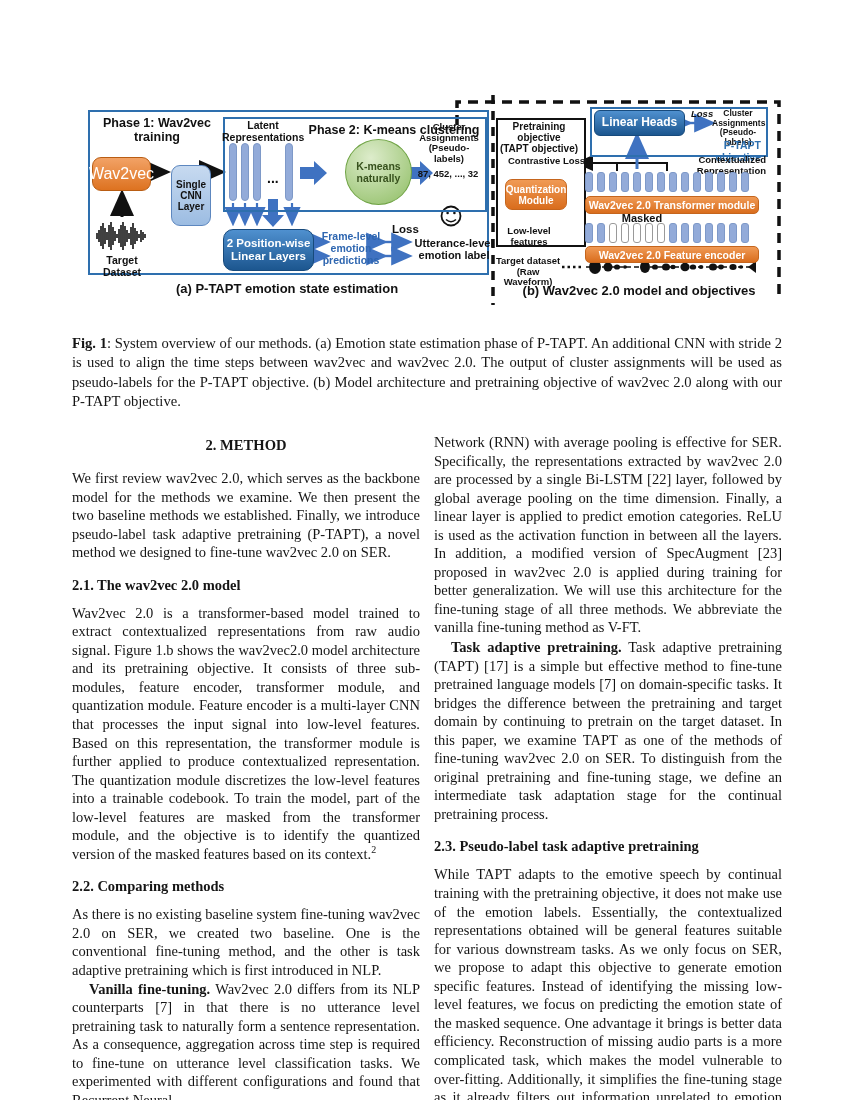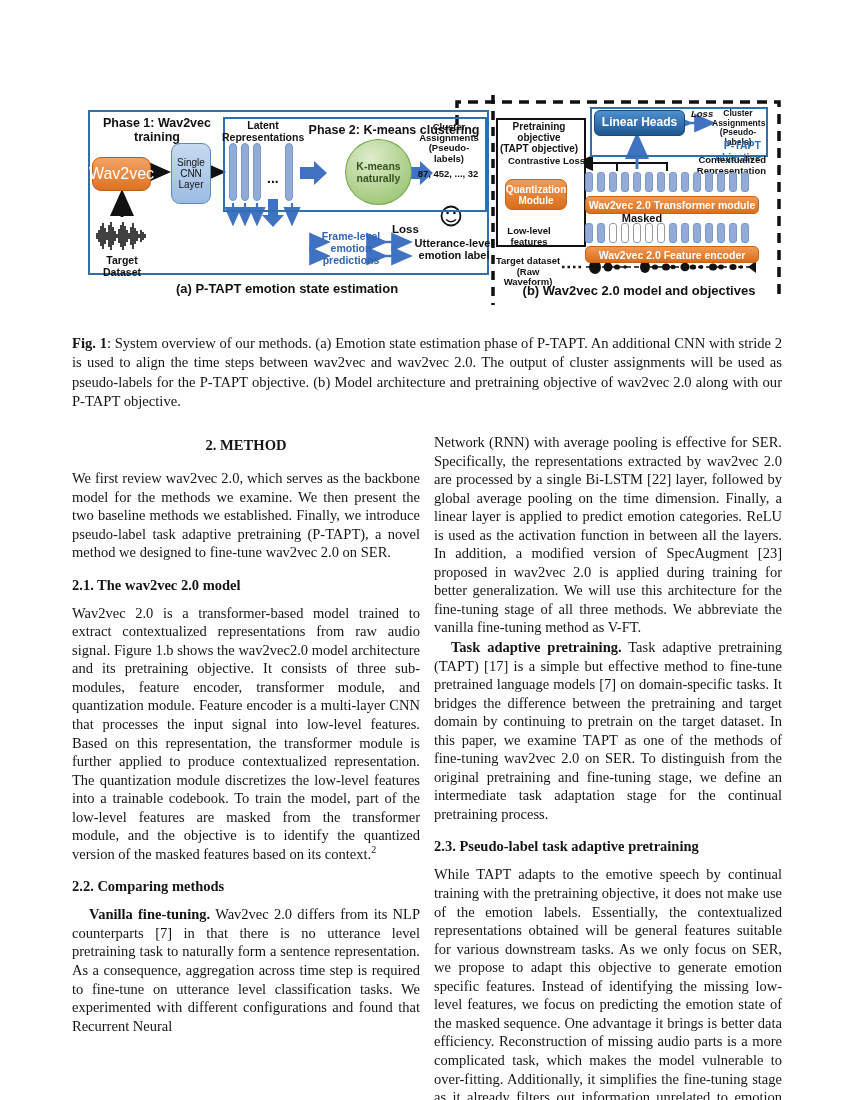--- a/index.html
+++ b/index.html
@@ -18,22 +18,22 @@
   .lbl { font-weight:bold; color:#111; line-height:1.12; }
   .bluetxt { color:#2e66b0; }
 
   .orange-box { background:linear-gradient(#f2a266,#dd7220); border:1px solid #b95d13;
                 border-radius:9px; color:#fff; display:flex; align-items:center;
                 justify-content:center; }
   .orange-bar { background:linear-gradient(#f09a55,#d96d1d); border:1px solid #c5651d;
                 border-radius:5px; color:#fff; font-weight:bold; display:flex;
                 align-items:center; justify-content:center; }
   .ltblue-box { background:linear-gradient(#c7daf0,#9cbce2); border:1px solid #5d87bf;
-                border-radius:9px; color:#111; font-weight:normal; display:flex;
-                align-items:center; justify-content:center; text-align:center; line-height:1.1; }
+                border-radius:9px; color:#111; font-weight:bold; display:flex;
+                align-items:center; justify-content:center; text-align:center; line-height:1.1;margin-top:22px; }
   .dkblue-box { background:linear-gradient(#4f90cf,#1c568f); border:1px solid #174a7c;
                 color:#fff; font-weight:bold; display:flex; align-items:center;
                 justify-content:center; text-align:center; line-height:1.15; }
   .green-ell  { background:radial-gradient(circle at 38% 28%, #ddeccb, #8ebd63);
                 border:1px solid #6fa344; border-radius:50%; color:#37511d;
                 font-weight:bold; display:flex; align-items:center; justify-content:center;
                 text-align:center; line-height:1.15; }
   .bar-row { display:flex; gap:4px; }
   .bar { width:8px; border-radius:3px; background:#93abd9; border:1px solid #7e99c8; box-sizing:border-box; }
   .bar-masked { background:#ffffff; border:1px solid #9a9a9a; }
@@ -164,20 +164,22 @@
 naturally</div>
 
     <div class="abs lbl pre ctr" style="left:344px; top:27px; width:66px; font-size:9.5px;">Cluster
 Assignments
 (Pseudo-labels)</div>
     <div class="abs lbl ctr" style="left:340px; top:74px; width:72px; font-size:9.5px;text-align:center;">87, 452, ..., 32</div>
 
     <div class="abs lbl pre ctr" style="left:25px; top:160px; width:50px; font-size:10.5px;">Target
 Dataset</div>
 
+    <div class="abs dkblue-box pre" style="left:151px; top:134px; width:89px; height:40px; font-size:11.5px; border-radius:10px;">2 Position-wise
+Linear Layers</div>
 
     <div class="abs lbl pre ctr bluetxt" style="left:248px; top:136px; width:62px; font-size:10.5px; color:#2e66b0;">Frame-level
 emotion
 predictions</div>
 
     <div class="abs lbl" style="left:320px; top:128px; font-size:11.5px;">Loss</div>
 
     <div class="abs lbl pre ctr" style="left:338px; top:142px; width:88px; font-size:11px;">Utterance-level
 emotion label</div>
 
@@ -254,20 +256,21 @@
   <div class="cols">
 
     <div class="col">
       <div class="sec-head">2. METHOD</div>
       <p>We first review wav2vec 2.0, which serves as the backbone model for the methods we examine. We then present the two baseline methods we established. Finally, we introduce pseudo-label task adaptive pretraining (P-TAPT), a novel method we designed to fine-tune wav2vec 2.0 on SER.</p>
 
       <div class="sub-head">2.1. The wav2vec 2.0 model</div>
       <p><span>Wav2vec 2.0 is a transformer-based model trained to extract contextualized representations from raw audio signal. Figure 1.b shows the wav2vec2.0 model architecture and its pretraining objective. It consists of three sub-modules, feature encoder, transformer module, and quantization module. Feature encoder is a multi-layer CNN that processes the input signal into low-level features. Based on this representation, the transformer module is further applied to produce contextualized representation. The quantization module discretizes the low-level features into a trainable codebook. To train the model, part of the low-level features are masked from the transformer module, and the objective is to identify the quantized version of the masked features based on its context.</span><sup>2</sup></p>
 
       <div class="sub-head">2.2. Comparing methods</div>
+      <p>As there is no existing baseline system fine-tuning wav2vec 2.0 on SER, we created two baseline. One is the conventional fine-tuning method, and the other is task adaptive pretraining which is first introduced in NLP.</p>
       <p class="indent"><span class="lead">Vanilla fine-tuning.</span><span> Wav2vec 2.0 differs from its NLP counterparts [7] in that there is no utterance level pretraining task to naturally form a sentence representation. As a consequence, aggregation across time step is required to fine-tune on utterance level classification tasks. We experimented with different configurations and found that Recurrent Neural</span></p>
 
     </div>
 
     <div class="col">
       <p>Network (RNN) with average pooling is effective for SER. Specifically, the representations extracted by wav2vec 2.0 are processed by a single Bi-LSTM [22] layer, followed by global average pooling on the time dimension. Finally, a linear layer is applied to predict emotion categories. ReLU is used as the activation function in between all the layers. In addition, a modified version of SpecAugment [23] proposed in wav2vec 2.0 is applied during training for better generalization. We will use this architecture for the fine-tuning stage of all three methods. We abbreviate the vanilla fine-tuning method as V-FT.</p>
       <p class="indent" style="margin-top:1px;"><span class="lead">Task adaptive pretraining.</span><span> Task adaptive pretraining (TAPT) [17] is a simple but effective method to fine-tune pretrained language models [7] on domain-specific tasks. It bridges the difference between the pretraining and target domain by continuing to pretrain on the target dataset. In this paper, we examine TAPT as one of the methods of fine-tuning wav2vec 2.0 on SER. To distinguish from the original pretraining and fine-tuning stage, we define an intermediate task adaptation stage for the continual pretraining process.</span></p>
 
       <div class="sub-head">2.3. Pseudo-label task adaptive pretraining</div>
       <p>While TAPT adapts to the emotive speech by continual training with the pretraining objective, it does not make use of the emotion labels. Essentially, the contextualized representations obtained will be general features suitable for various downstream tasks. As we only focus on SER, we propose to adapt this objective to generate emotion specific features. Instead of identifying the missing low-level features, we focus on predicting the emotion state of the masked sequence. One advantage it brings is better data efficiency. Reconstruction of missing audio parts is a more complicated task, which makes the model vulnerable to over-fitting. Additionally, it simplifies the fine-tuning stage as it already filters out information unrelated to emotion recognition from the contextualized representation.</p>

